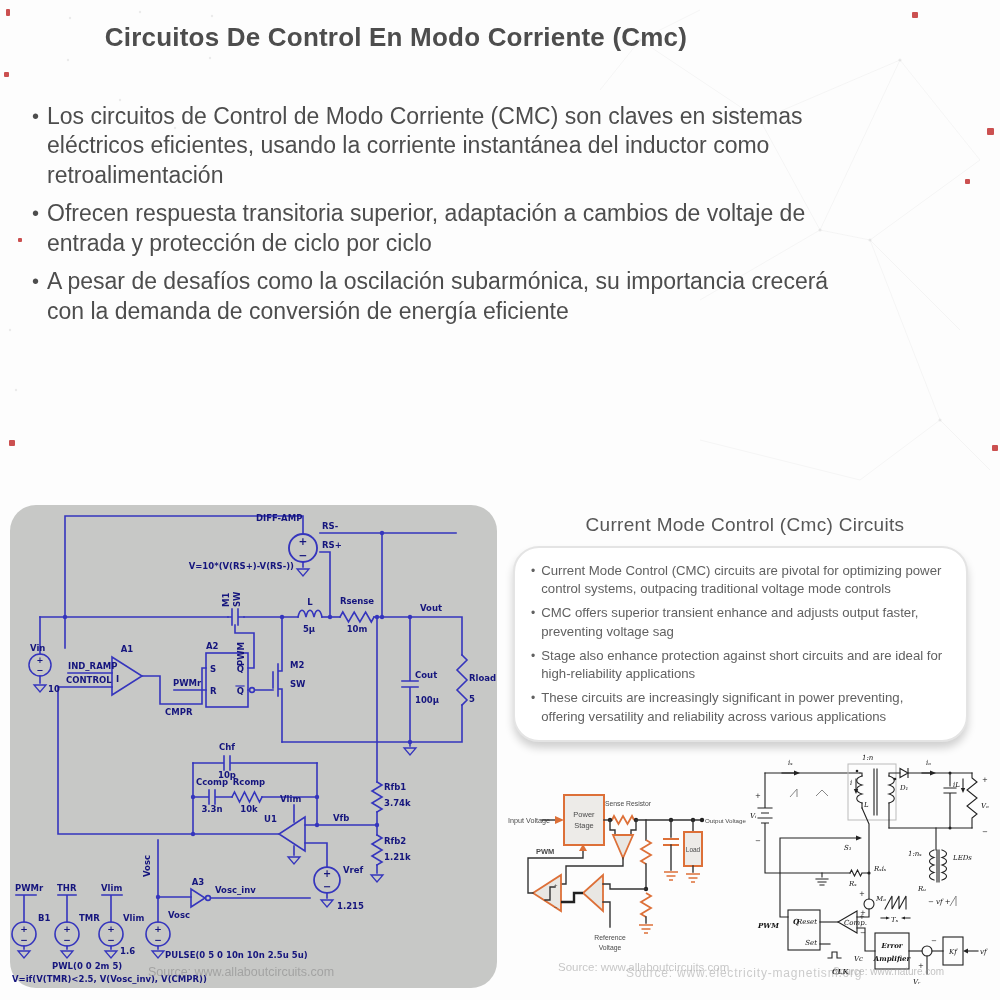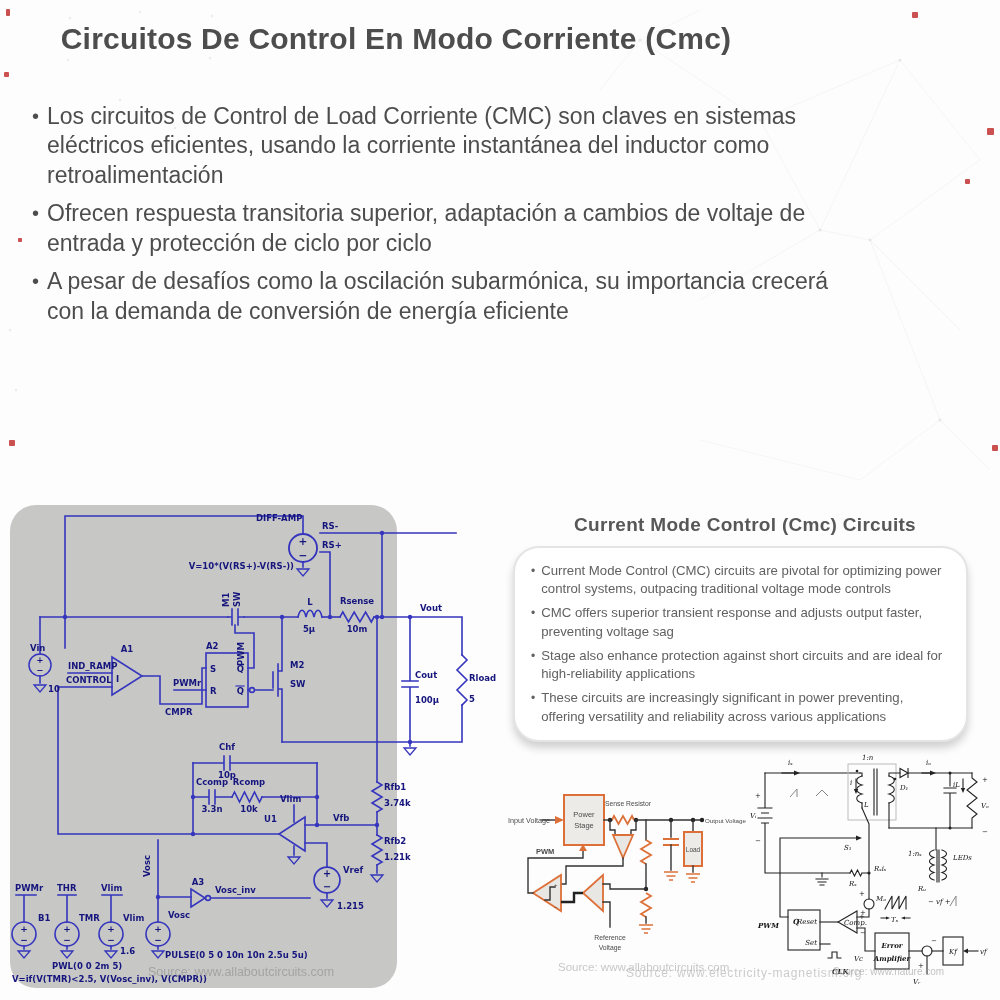--- a/index.html
+++ b/index.html
@@ -3,34 +3,34 @@
 <meta charset="utf-8">
 <style>
   html,body{margin:0;padding:0;}
   body{
     width:1000px;height:1000px;position:relative;overflow:hidden;
     background:#fdfdfd;
     font-family:"Liberation Sans",sans-serif;
   }
   .title{
     position:absolute;left:0;top:22px;width:792px;text-align:center;
-    font-size:30px;font-weight:600;letter-spacing:.2px;
+    font-size:26px;font-weight:600;letter-spacing:.2px;
     color:var(--page_text,#4b4b4b);margin:0;
   }
   .bullets{position:absolute;left:32px;top:102px;width:800px;}
   .b-item{display:flex;align-items:flex-start;margin-bottom:9px;
     font-size:23px;line-height:1.28;color:var(--page_text,#4d4d4d);}
   .b-dot{font-size:20px;margin:2px 8px 0 0;flex:0 0 auto;}
   .panel{
-    position:absolute;left:10px;top:505px;width:387px;height:483px;
+    position:absolute;left:10px;top:505px;width:487px;height:483px;
     background:var(--schematic_bg,#c7c8c6);border-radius:26px;
   }
   .card-title{
     position:absolute;left:505px;top:514px;width:480px;text-align:center;
-    font-size:19px;font-weight:700;color:#575757;letter-spacing:.3px;
+    font-size:19px;font-weight:400;color:#575757;letter-spacing:.3px;
   }
   .card-box{
     position:absolute;left:513px;top:546px;width:455px;height:196px;
     background:#ffffff;border:2px solid var(--card_border,#e4e4e4);
     border-radius:26px;box-shadow:0 6px 9px rgba(0,0,0,.18);
     box-sizing:border-box;padding:14px 16px 8px 14px;
   }
   .c-item{display:flex;align-items:flex-start;margin-bottom:6px;
     font-size:13.2px;line-height:1.38;color:#616161;}
   .c-dot{font-size:12px;margin:1px 6px 0 2px;flex:0 0 auto;}
@@ -98,21 +98,21 @@
 <div class="redmark" style="left:965px;top:179px;width:5px;height:5px"></div>
 <div class="redmark" style="left:18px;top:238px;width:4px;height:4px"></div>
 <div class="redmark" style="left:9px;top:440px;width:6px;height:6px"></div>
 <div class="redmark" style="left:992px;top:445px;width:6px;height:6px"></div>
 
 <h1 class="title">Circuitos De Control En Modo Corriente (Cmc)</h1>
 
 <div class="bullets">
   <div class="b-item">
     <span class="b-dot">•</span>
-    <span>Los circuitos de Control de Load Corriente (CMC) son claves en sistemas eléctricos eficientes, usando la corriente instantánea del inductor como retroalimentación</span>
+    <span>Los circuitos de Control de Modo Corriente (CMC) son claves en sistemas eléctricos eficientes, usando la corriente instantánea del inductor como retroalimentación</span>
   </div>
   <div class="b-item">
     <span class="b-dot">•</span>
     <span>Ofrecen respuesta transitoria superior, adaptación a cambios de voltaje de entrada y protección de ciclo por ciclo</span>
   </div>
   <div class="b-item">
     <span class="b-dot">•</span>
     <span>A pesar de desafíos como la oscilación subarmónica, su importancia crecerá con la demanda de conversión de energía eficiente</span>
   </div>
 </div>
@@ -284,21 +284,21 @@
 </div>
 
 <div class="card-title">Current Mode Control (Cmc) Circuits</div>
 <div class="card-box">
   <div class="c-item">
     <span class="c-dot">•</span>
     <span>Current Mode Control (CMC) circuits are pivotal for optimizing power control systems, outpacing traditional voltage mode controls</span>
   </div>
   <div class="c-item">
     <span class="c-dot">•</span>
-    <span>CMC offers superior transient response and adjusts output faster, preventing voltage sag</span>
+    <span>CMC offers superior transient enhance and adjusts output faster, preventing voltage sag</span>
   </div>
   <div class="c-item">
     <span class="c-dot">•</span>
     <span>Stage also enhance protection against short circuits and are ideal for high-reliability applications</span>
   </div>
   <div class="c-item">
     <span class="c-dot">•</span>
     <span>These circuits are increasingly significant in power preventing, offering versatility and reliability across various applications</span>
   </div>
 </div>

